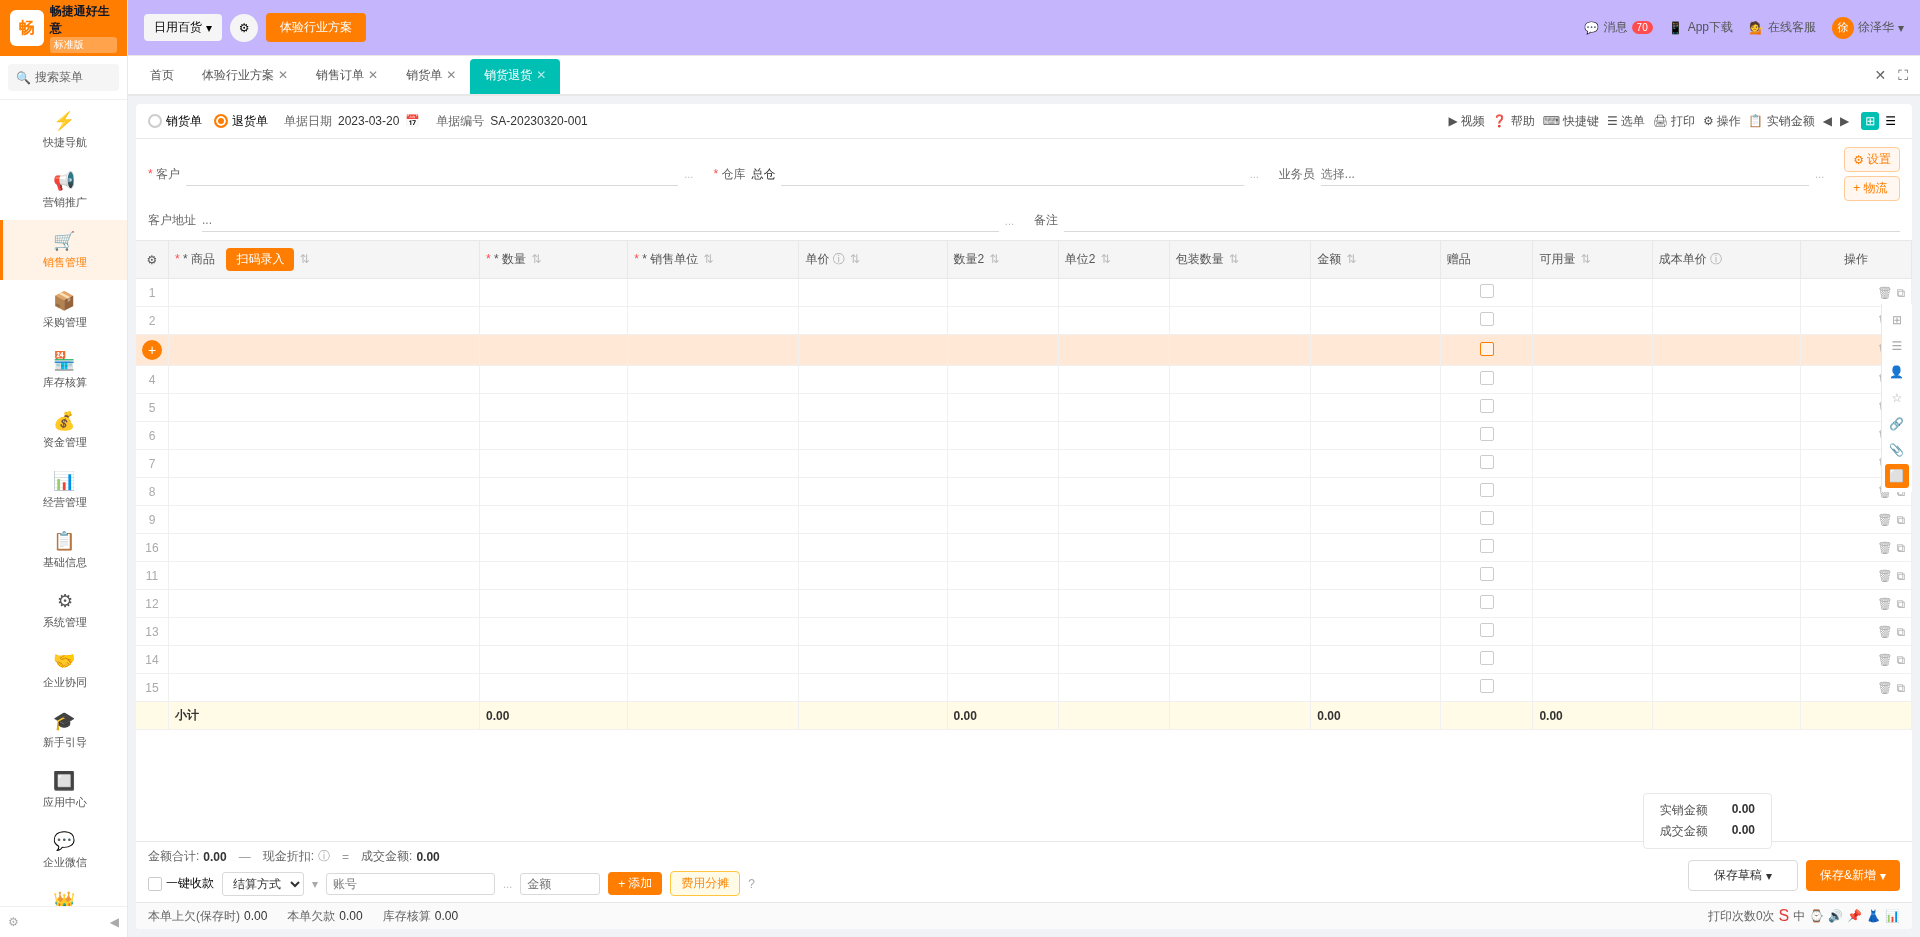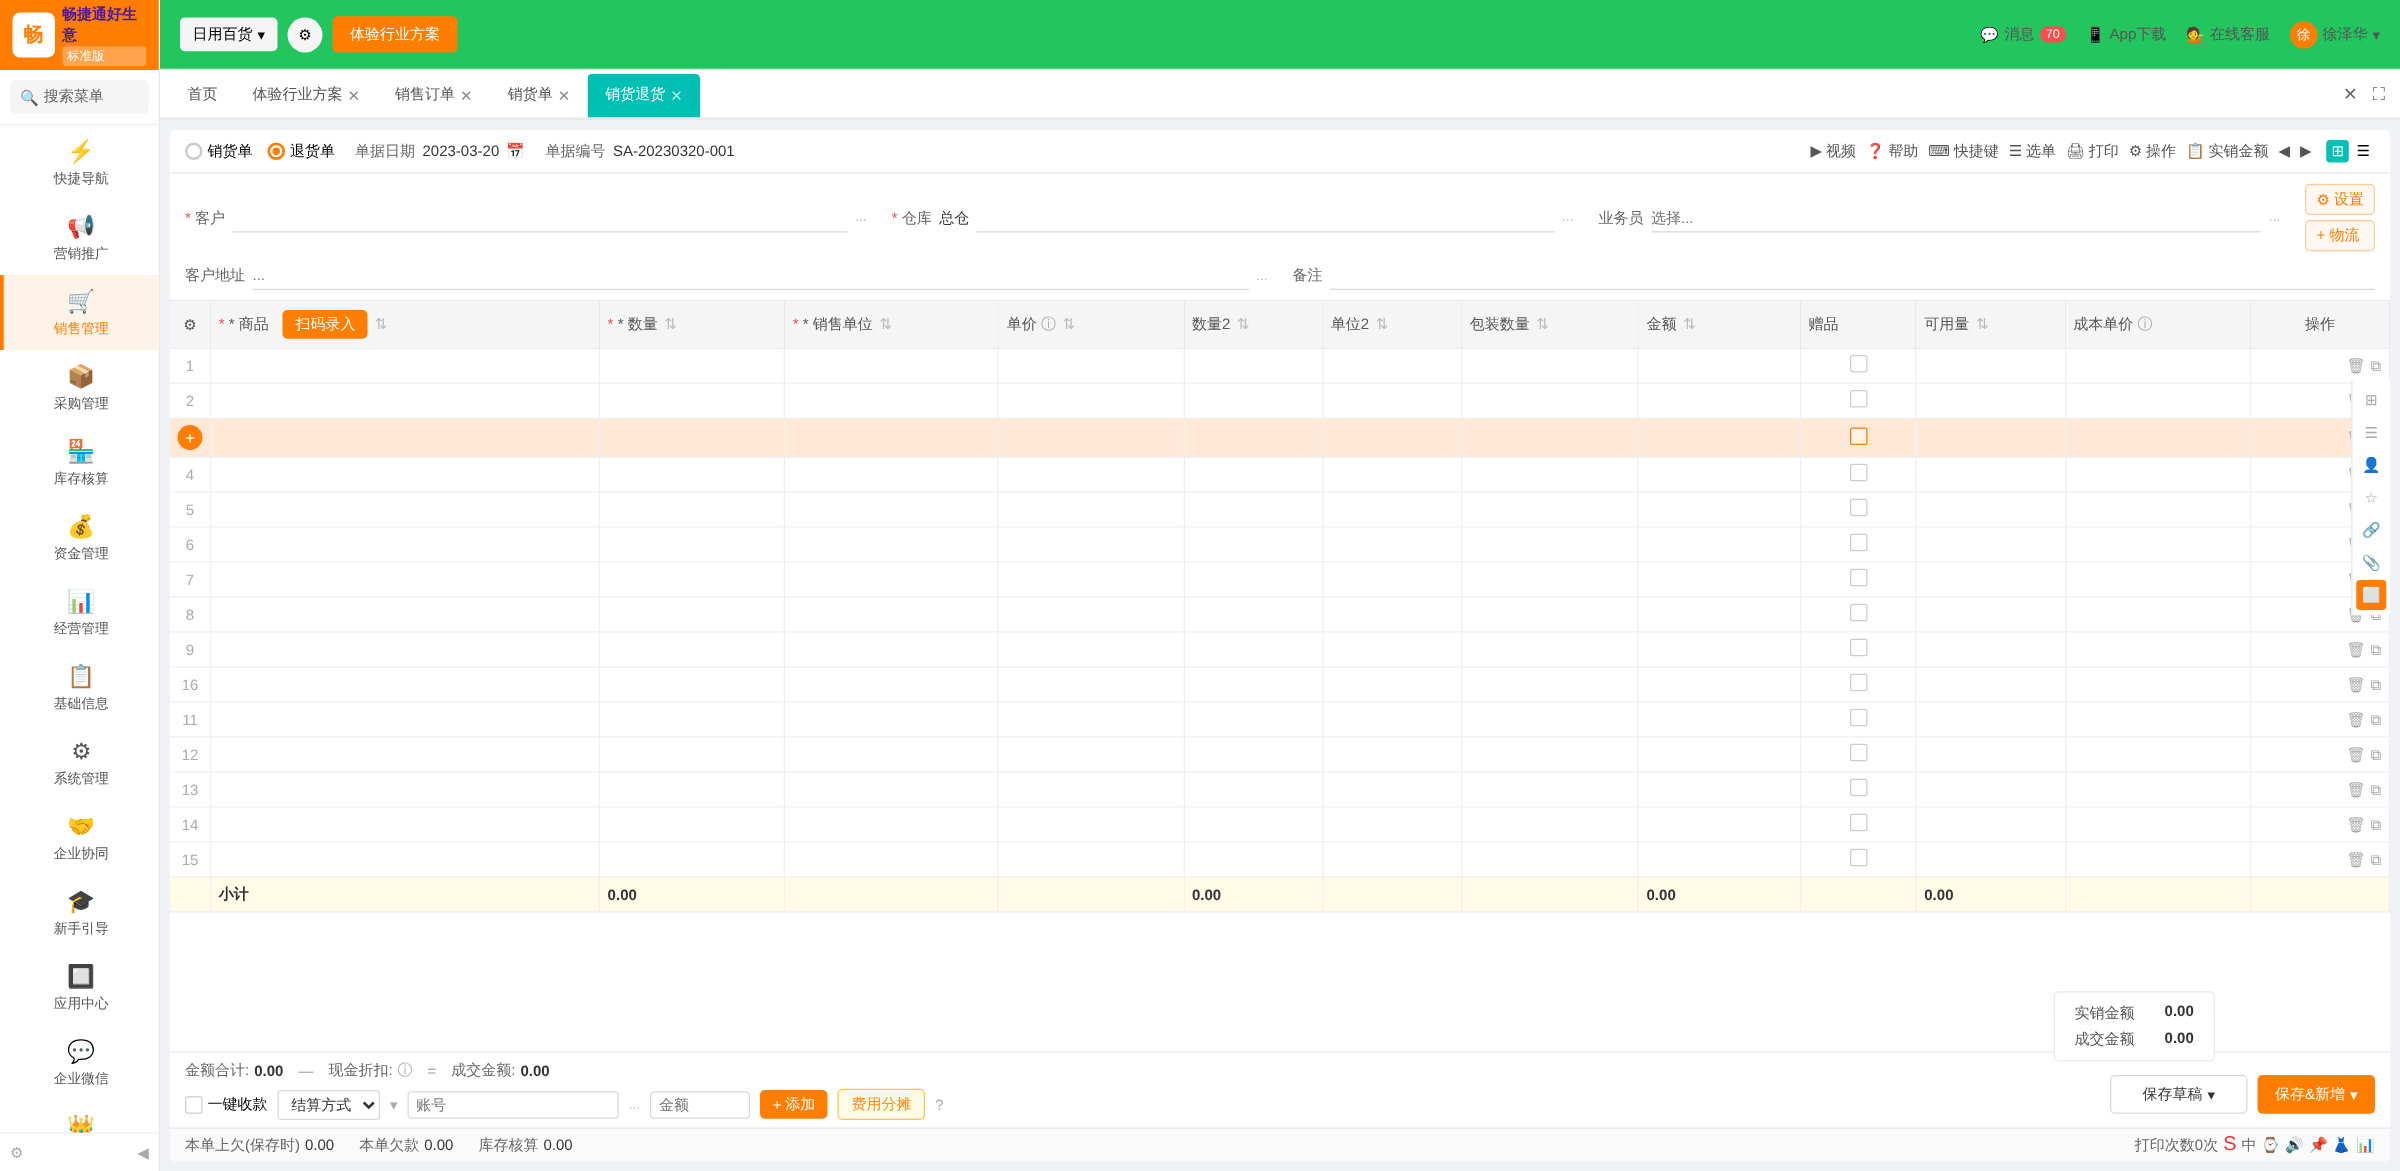--- a/index.html
+++ b/index.html
@@ -16,32 +16,32 @@
     .sidebar-item { display: flex; flex-direction: column; align-items: center; padding: 10px 6px; cursor: pointer; color: #555; border-left: 3px solid transparent; }
     .sidebar-item.active { background: #fff3e8; color: #ff7d00; border-left-color: #ff7d00; }
     .sidebar-item-icon { font-size: 18px; margin-bottom: 3px; }
     .sidebar-item-label { font-size: 11px; text-align: center; }
     .sidebar-bottom { padding: 8px; display: flex; justify-content: space-between; align-items: center; border-top: 1px solid #f0f0f0; }
 
     
     .main { flex: 1; display: flex; flex-direction: column; overflow: hidden; }
 
     
-    .header { background: #22c55e; height: 56px; display: flex; align-items: center; justify-content: space-between; padding: 0 16px; border-bottom: 1px solid #e8e8e8; flex-shrink: 0; }
+    .header { background: #c4b5fd; height: 56px; display: flex; align-items: center; justify-content: space-between; padding: 0 16px; border-bottom: 1px solid #e8e8e8; flex-shrink: 0; }
     .header-left { display: flex; align-items: center; gap: 8px; }
     .header-dropdown { display: flex; align-items: center; gap: 4px; background: #f5f5f5; border-radius: 4px; padding: 5px 10px; cursor: pointer; }
     .header-settings-btn { width: 28px; height: 28px; border-radius: 50%; background: #f5f5f5; display: flex; align-items: center; justify-content: center; cursor: pointer; }
     .header-try-btn { background: #ff7d00; color: #fff; border: none; border-radius: 4px; padding: 6px 14px; cursor: pointer; font-size: 12px; }
     .header-right { display: flex; align-items: center; gap: 16px; color: #555; }
     .header-right-item { display: flex; align-items: center; gap: 4px; cursor: pointer; }
     .badge { background: #ff4d4f; color: #fff; border-radius: 10px; padding: 1px 5px; font-size: 10px; }
 
     
     .tabs { background: #fff; border-bottom: 2px solid #e8e8e8; display: flex; align-items: center; padding: 0 8px; flex-shrink: 0; height: 40px; }
-    .tab { padding: 8px 14px; cursor: pointer; display: flex; align-items: flex-end; gap: 4px; color: #555; border-bottom: 2px solid transparent; margin-bottom: -2px; }
+    .tab { padding: 8px 14px; cursor: pointer; display: flex; align-items: center; gap: 4px; color: #555; border-bottom: 2px solid transparent; margin-bottom: -2px; }
     .tab.active { color: #fff; background: #00bfb3; border-radius: 4px 4px 0 0; }
     .tab-close { font-size: 12px; color: inherit; opacity: 0.7; }
     .tabs-right { margin-left: auto; display: flex; gap: 4px; }
     .tabs-right-btn { background: none; border: none; cursor: pointer; color: #666; font-size: 14px; padding: 2px 4px; }
 
     
     .content { flex: 1; background: #fff; overflow: hidden; display: flex; flex-direction: column; margin: 8px; border-radius: 4px; }
 
     
     .form-header { padding: 8px 12px; border-bottom: 1px solid #e8e8e8; display: flex; align-items: center; gap: 16px; flex-shrink: 0; }
@@ -133,21 +133,21 @@
     th.cost-col { min-width: 80px; }
     th.op-col { min-width: 60px; text-align: center; }
   </style>
 </head>
 <body>
 
 <div class="sidebar">
   <div class="sidebar-logo">
     <div class="sidebar-logo-icon">畅</div>
     <div>
-      <div style="font-size:12px;font-weight:bold;color:#4c1d95;">畅捷通好生意</div>
+      <div style="font-size:12px;font-weight:bold;color:#0f172a;">畅捷通好生意</div>
       <div class="sidebar-logo-badge">标准版</div>
     </div>
   </div>
   <div class="sidebar-search">
     <button class="sidebar-search-btn">
       <span>🔍</span>
       <span>搜索菜单</span>
     </button>
   </div>
   <div class="sidebar-nav">

